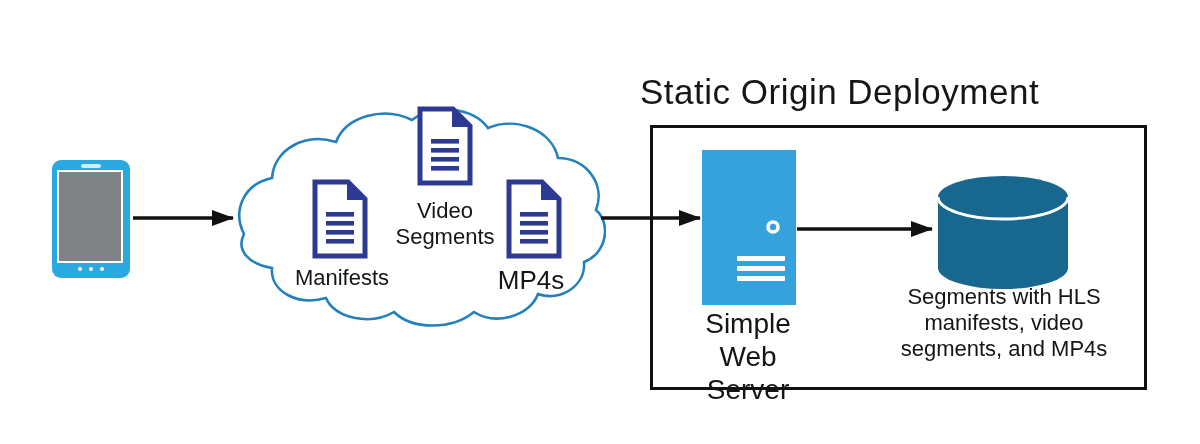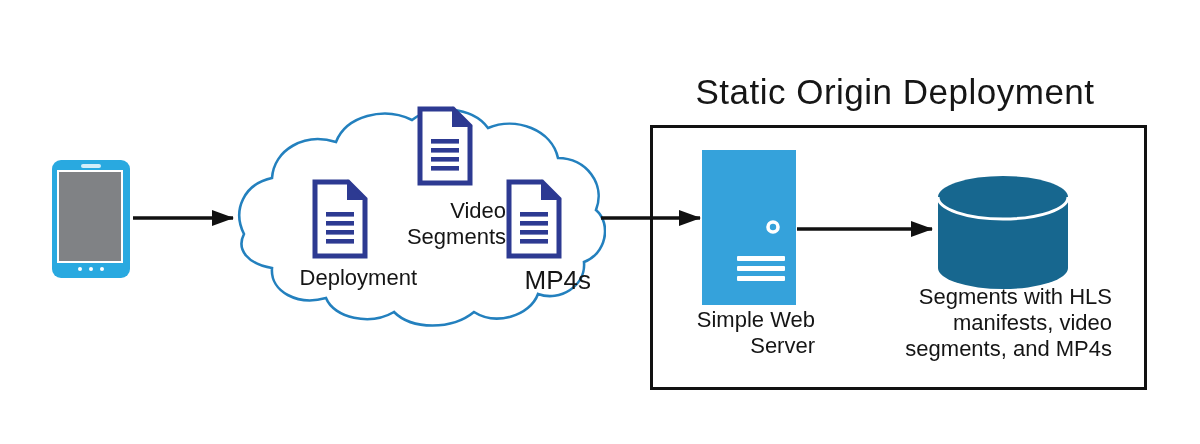--- a/index.html
+++ b/index.html
@@ -8,42 +8,42 @@
     --doc-navy:#2D3A92;
     --server-blue:#35A2DB;
     --cylinder-blue:#17678F;
     --line-black:#111111;
   }
   html,body{margin:0;padding:0;background:#fff;}
   .canvas{
     position:relative;width:1200px;height:444px;background:#ffffff;
     font-family:"Liberation Sans", sans-serif;overflow:hidden;
   }
-  .lbl{position:absolute;text-align:right;color:#151515;line-height:1.18;font-family:"Liberation Sans", sans-serif;}
+  .lbl{position:absolute;text-align:center;color:#151515;line-height:1.18;font-family:"Liberation Sans", sans-serif;}
 
   
   .phone{position:absolute;left:52px;top:160px;width:78px;height:118px;background:var(--phone-blue);border-radius:9px;}
   .phone .speaker{position:absolute;left:29px;top:4px;width:20px;height:4px;border-radius:3px;background:rgba(255,255,255,.8);}
   .phone .screen{position:absolute;left:5px;top:10px;width:62px;height:89px;background:#808285;border:2px solid #fff;}
   .phone .dot{position:absolute;top:107px;width:4px;height:4px;border-radius:50%;background:#fff;}
   .phone .d1{left:26px}.phone .d2{left:37px}.phone .d3{left:48px}
 
   
   .cloud-svg{position:absolute;left:234px;top:106px;width:372px;height:226px;}
   .cloud-path{fill:#ffffff;stroke:var(--cloud-stroke);stroke-width:2.6px;}
 
   
   .doc{position:absolute;width:56px;height:80px;}
   .doc-page{fill:#ffffff;stroke:var(--doc-navy);stroke-width:5px;stroke-linejoin:miter;}
   .doc-fold{fill:var(--doc-navy);stroke:var(--doc-navy);stroke-width:2px;}
   .doc-bar{fill:var(--doc-navy);}
 
   
   .origin-box{position:absolute;left:650px;top:125px;width:491px;height:259px;border:3px solid #111;background:transparent;}
-  .title{position:absolute;left:640px;top:72px;width:510px;text-align:center;font-size:35px;color:#161616;letter-spacing:.5px;}
+  .title{position:absolute;left:640px;top:72px;width:510px;text-align:left;font-size:35px;color:#161616;letter-spacing:.5px;}
 
   
   .server{position:absolute;left:702px;top:150px;width:94px;height:155px;background:var(--server-blue);}
   .server svg{position:absolute;left:0;top:0;}
   .srv-ring{fill:none;stroke:#fff;stroke-width:3.6px;}
   .srv-bar{fill:#fff;}
 
   
   .cyl-svg{position:absolute;left:936px;top:174px;width:136px;height:118px;}
   .cyl-body{fill:var(--cylinder-blue);}
@@ -52,21 +52,21 @@
   
   .wires{position:absolute;left:0;top:0;width:1200px;height:444px;pointer-events:none;}
   .connector{stroke:var(--line-black);stroke-width:3.5px;}
   .arrow-fill{fill:var(--line-black);}
 
   
   .lbl-cdn{left:352px;top:335px;width:120px;font-size:23px;}
   .lbl-manifests{left:267px;top:265px;width:150px;font-size:22px;}
   .lbl-mp4s{left:471px;top:265px;width:120px;font-size:26px;}
   .lbl-video{left:384px;top:198px;width:122px;font-size:22px;}
-  .lbl-server{left:681px;top:307px;width:134px;font-size:22px;}
+  .lbl-server{left:681px;top:307px;width:134px;font-size:28px;}
   .lbl-storage{left:896px;top:284px;width:216px;font-size:22px;}
 </style>
 </head>
 <body>
 
 <div class="canvas">
 
   <svg class="cloud-svg" viewBox="0 0 372 226" aria-hidden="true">
     <path class="cloud-path" d="
       M 10 128
@@ -106,21 +106,21 @@
   <svg class="doc" style="left:506px;top:179px;" viewBox="0 0 56 80">
     <path class="doc-page" d="M3 3 H36 L53 20 V77 H3 Z"></path>
     <path class="doc-fold" d="M36 3 L53 20 H36 Z"></path>
     <rect class="doc-bar" x="14" y="33" width="28" height="4.6"></rect>
     <rect class="doc-bar" x="14" y="42" width="28" height="4.6"></rect>
     <rect class="doc-bar" x="14" y="51" width="28" height="4.6"></rect>
     <rect class="doc-bar" x="14" y="60" width="28" height="4.6"></rect>
   </svg>
 
   <div class="lbl lbl-video">Video Segments</div>
-  <div class="lbl lbl-manifests">Deployment</div>
+  <div class="lbl lbl-manifests">Manifests</div>
   <div class="lbl lbl-mp4s">MP4s</div>
 
   <div class="title">Static Origin Deployment</div>
   <div class="origin-box"></div>
 
   <div class="phone">
     <div class="speaker"></div>
     <div class="screen"></div>
     <div class="dot d1"></div>
     <div class="dot d2"></div>

